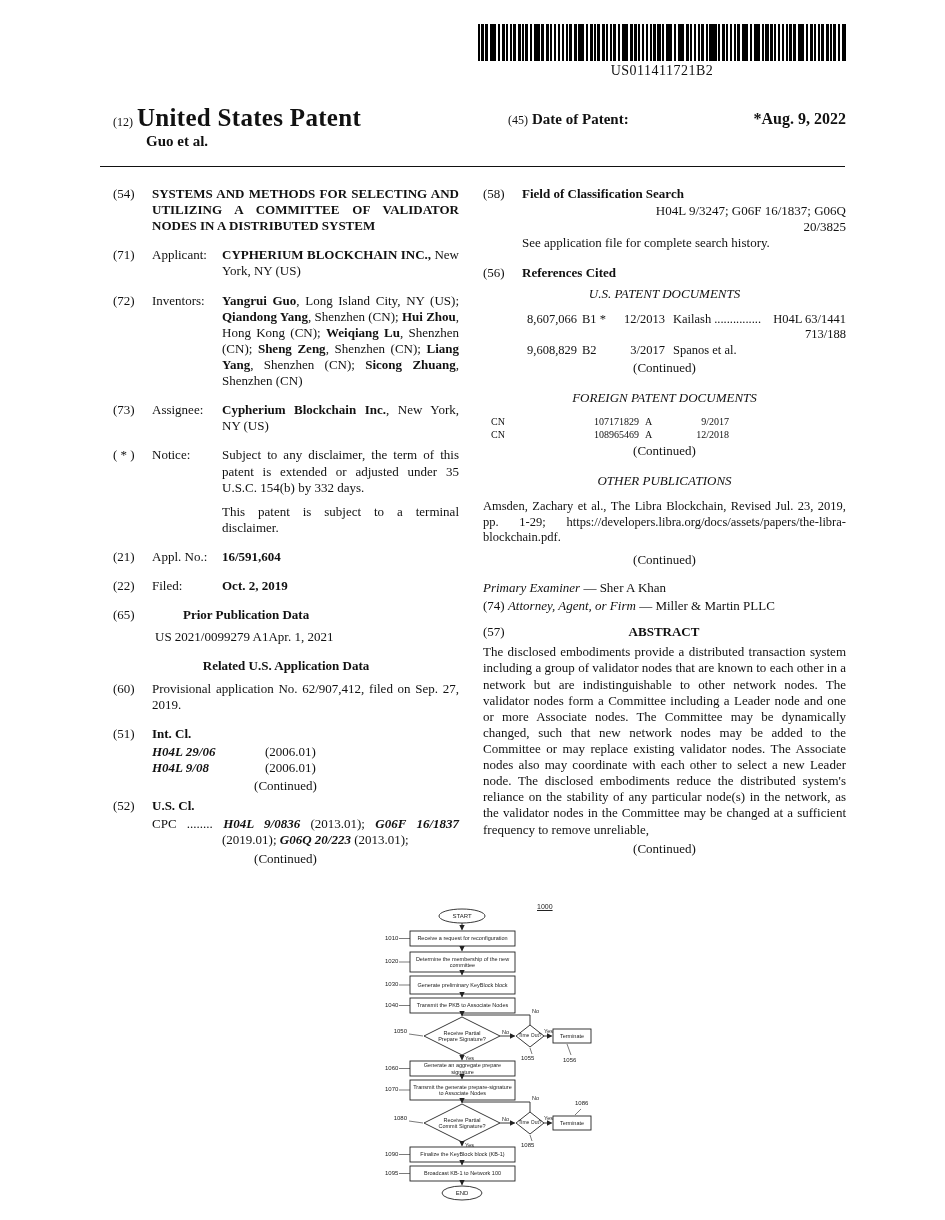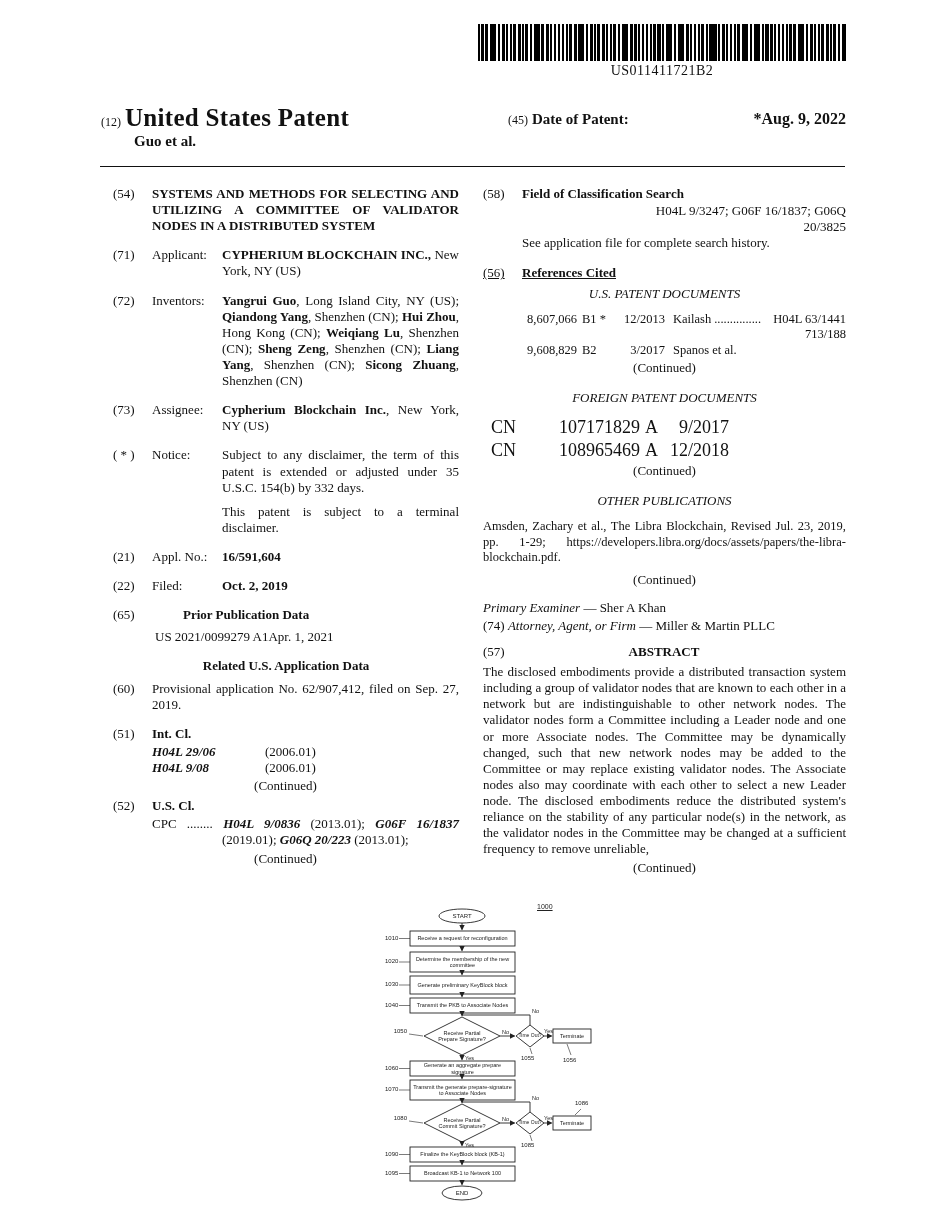--- a/index.html
+++ b/index.html
@@ -13,21 +13,21 @@
   .barcode-area { position:absolute; left:478px; top:24px; width:368px; text-align:center; }
   .barcode {
     height:37px; width:368px; background-color:#fff;
     background-image:
       repeating-linear-gradient(90deg, #000 0 2px, transparent 2px 4px),
       repeating-linear-gradient(90deg, #000 0 1px, transparent 1px 7px),
       repeating-linear-gradient(90deg, transparent 0 3px, #000 3px 5px, transparent 5px 11px);
   }
   .barcode-text { font-size:14px; margin-top:2px; letter-spacing:0.5px; }
   
-  .h-left { position:absolute; left:101px; top:104px; }
+  .h-left { position:absolute; left:113px; top:104px; }
   .h-num { font-size:12px; }
   .h-title { font-size:25px; font-weight:bold; letter-spacing:0.3px; }
   .h-authors { font-size:15px; font-weight:bold; margin-left:33px; margin-top:1px; }
   .h-right { position:absolute; left:508px; top:108px; width:338px; }
   .h-row { display:flex; align-items:baseline; }
   .h-row .lbl { font-size:15px; font-weight:bold; margin-left:4px; }
   .h-row .fill { flex:1; }
   .pn-val { font-size:20px; font-weight:bold; }
   .dp-val { font-size:16px; font-weight:bold; }
   .rule { position:absolute; left:100px; top:166px; width:745px; height:0; border-top:1.5px solid #111; }
@@ -53,21 +53,21 @@
   .ra { text-align:right; }
   .refhead { text-align:center; margin:4px 0 10px 0;font-style:italic; }
   .refrow { display:flex; margin-left:30px; font-size:12.5px; }
   .refrow .rnum { width:64px; text-align:right; flex:none; }
   .refrow .rkind { width:36px; flex:none; padding-left:5px; }
   .refrow .rdate { width:52px; flex:none; text-align:right; }
   .refrow .rname { flex:none; padding-left:8px; }
   .refrow .rlead { flex:1; overflow:hidden; white-space:nowrap; padding-left:3px; }
   .refrow .rcls { flex:none; }
   .cls2 { text-align:right; font-size:12.5px; }
-  .forrow { display:flex; margin-left:8px; font-size:18px; }
+  .forrow { display:flex; margin-left:8px; font-size:10px; }
   .forrow .fcc { width:68px; flex:none; }
   .forrow .fnum { width:80px; flex:none; text-align:right; }
   .forrow .fkind { width:26px; flex:none; padding-left:6px; }
   .forrow .fdate { width:64px; flex:none; text-align:right; }
   .cont-r { text-align:center; margin:2px 0 6px 0; }
   .otherpub { text-align:justify; font-size:12.5px; }
   .exam { margin-bottom:2px; }
   .abs-head { display:flex; margin:10px 0 4px 0; }
   .abs-head .n { width:39px; }
   .abs-head .t { flex:1; text-align:center; font-weight:bold; padding-right:40px; }
@@ -181,21 +181,21 @@
   <div class="col col-right">
     <div class="sec" style="margin-bottom:1px;">
       <span class="n">(58)</span>
       <span class="val b" style="text-align:left;">Field of Classification Search</span>
     </div>
     <div class="s58-body">
       <div class="ra">H04L 9/3247; G06F 16/1837; G06Q</div>
       <div class="ra">20/3825</div>
       <div>See application file for complete search history.</div>
     </div>
-    <div class="sec" style="margin:14px 0 4px 0;text-decoration:underline;">
+    <div class="sec" style="margin:14px 0 4px 0;">
       <span class="n">(56)</span>
       <span class="val ctr b">References Cited</span>
     </div>
     <div class="refhead">U.S. PATENT DOCUMENTS</div>
     <div class="refrow">
       <span class="rnum">8,607,066</span>
       <span class="rkind">B1 *</span>
       <span class="rdate">12/2013</span>
       <span class="rname">Kailash</span>
       <span class="rlead">...............</span>

